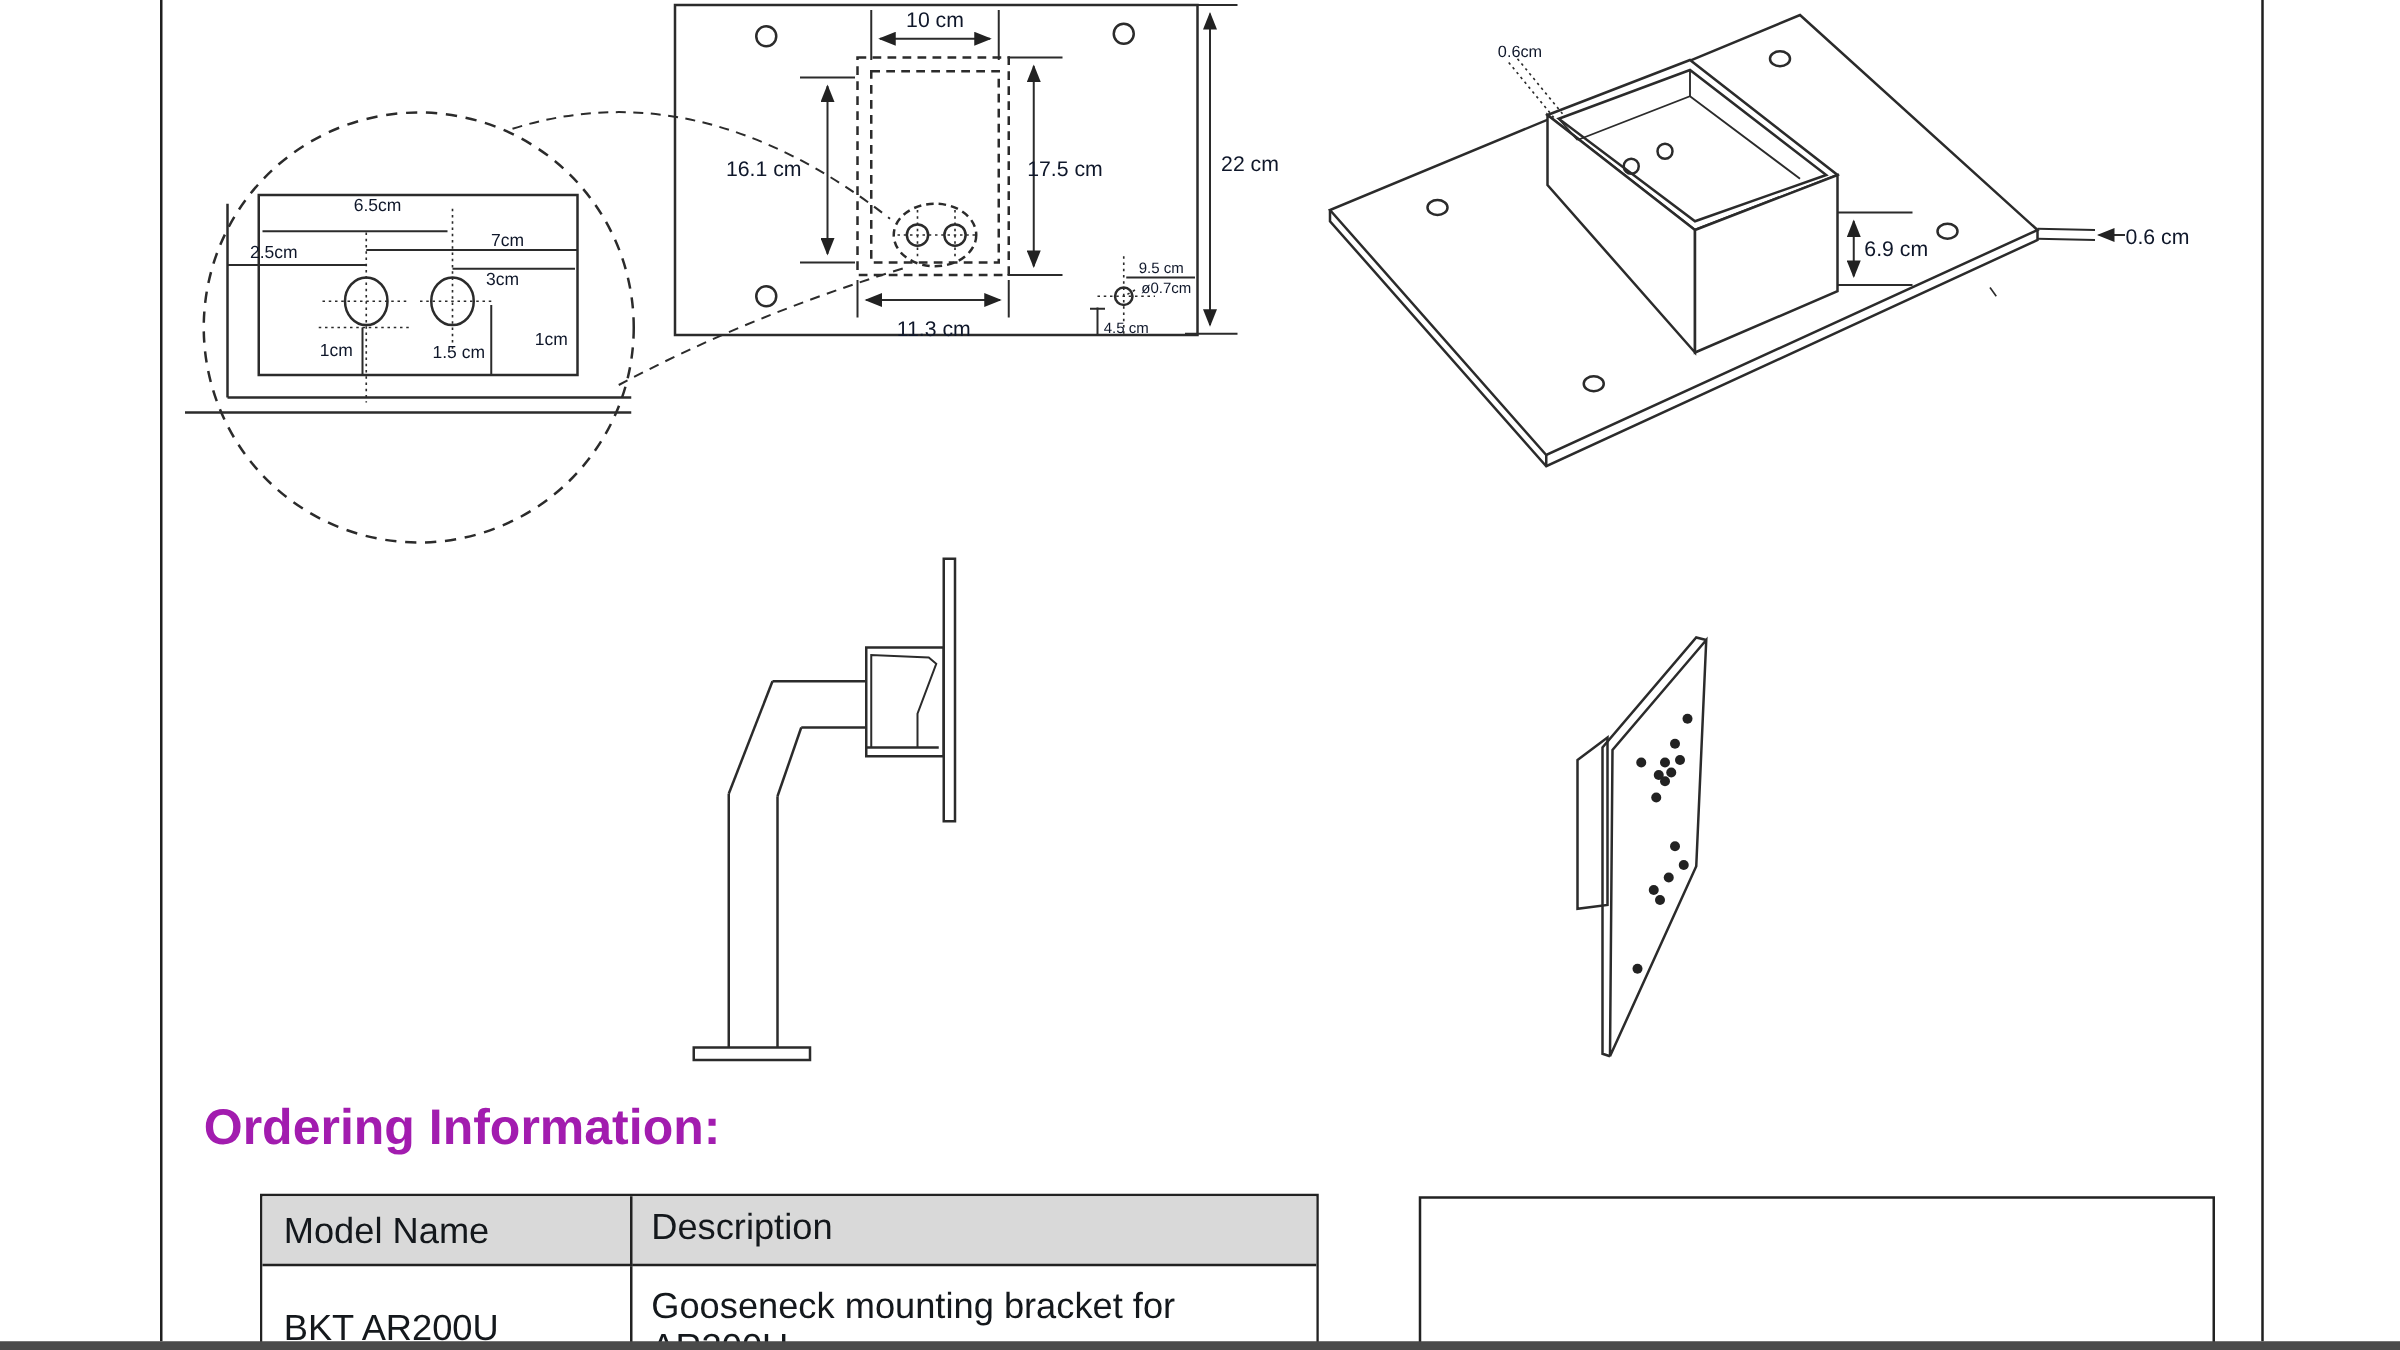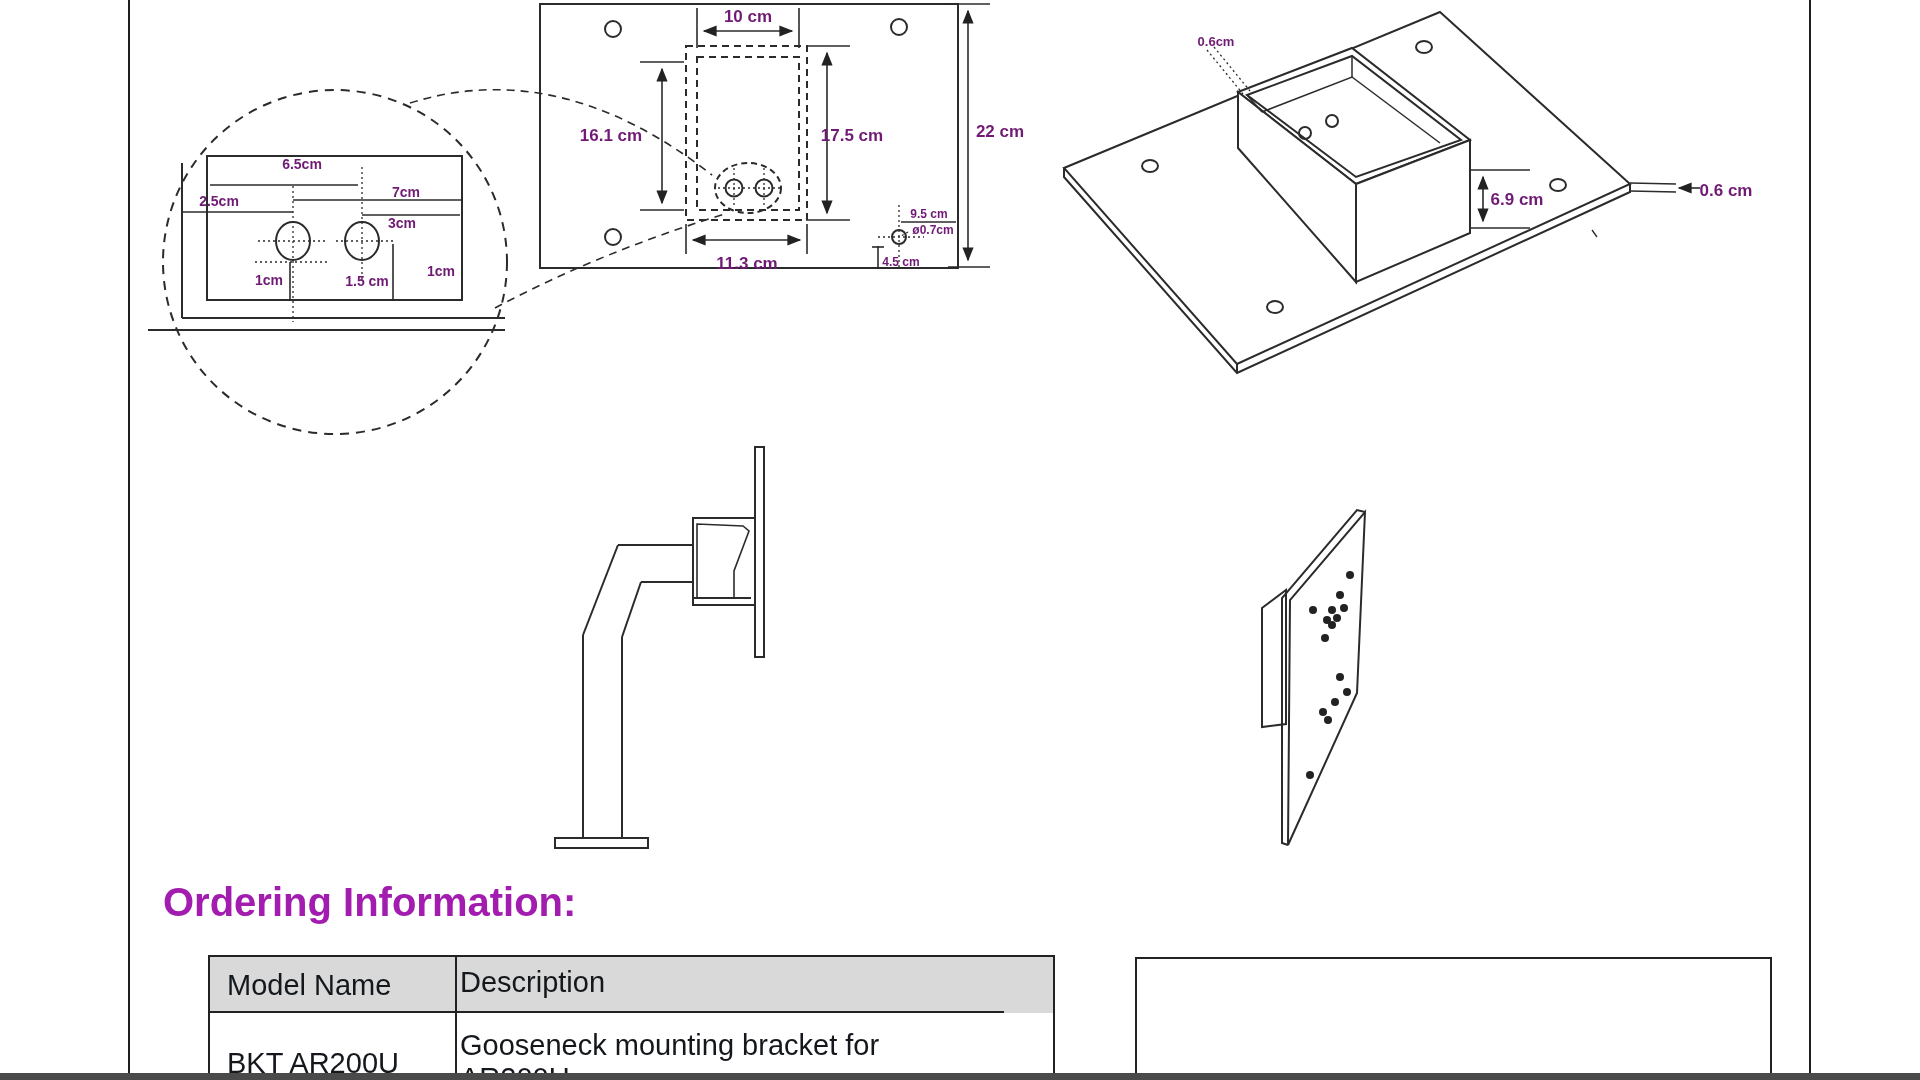--- a/index.html
+++ b/index.html
@@ -2,34 +2,34 @@
 <html><head>
 <meta charset="utf-8">
 <style>
   html,body { margin:0; padding:0; background:#ffffff; }
   #page {
     position:relative; width:1920px; height:1080px; overflow:hidden;
     background:#ffffff; font-family:"Liberation Sans", sans-serif; color:#14181c;
   }
   #art { position:absolute; left:0; top:0; }
   .lbl { position:absolute; transform:translate(-50%,-50%); white-space:nowrap;
-         font-weight:bold; color:#701a75; line-height:1; }
+         font-weight:normal; color:#0f172a; line-height:1; }
   .f17 { font-size:17px; }
   .f14 { font-size:14px; }
   .f13 { font-size:13px; }
   .f12 { font-size:12px; }
   .heading { position:absolute; font-weight:bold; font-size:40px; color:#a21caf; letter-spacing:0px; }
   .dtable { position:absolute; left:208px; top:955px; width:847px;
             border:2px solid #222; box-sizing:border-box; background:#fff; font-size:29px; }
   .drow { display:flex; }
   .drow.hdr { background:#d9d9d9; height:56px; }
   .drow.dat { height:116px; background:#fff; }
   .dcell { box-sizing:border-box; }
-  .dc1 { width:247px; border-right:2px solid #222; padding:12px 0 0 17px; }
-  .dc2 { width:547px; padding:9px 0 0 3px; }
+  .dc1 { width:296px; border-right:2px solid #222; padding:12px 0 0 17px; }
+  .dc2 { width:547px; padding:9px 0 0 15px; }
   .drow.hdr .dcell { border-bottom:2px solid #222; }
   .drow.dat .dc1 { padding-top:34px; }
   .drow.dat .dc2 { padding-top:16px; line-height:33px; padding-right:20px; }
   .dealer-box { position:absolute; left:1135px; top:957px; width:637px; height:140px;
                 border:2px solid #222; box-sizing:border-box; background:#fff; }
   .bottom-bar { position:absolute; left:0; top:1073px; width:1920px; height:7px; }
 </style>
 </head>
 <body>
 

